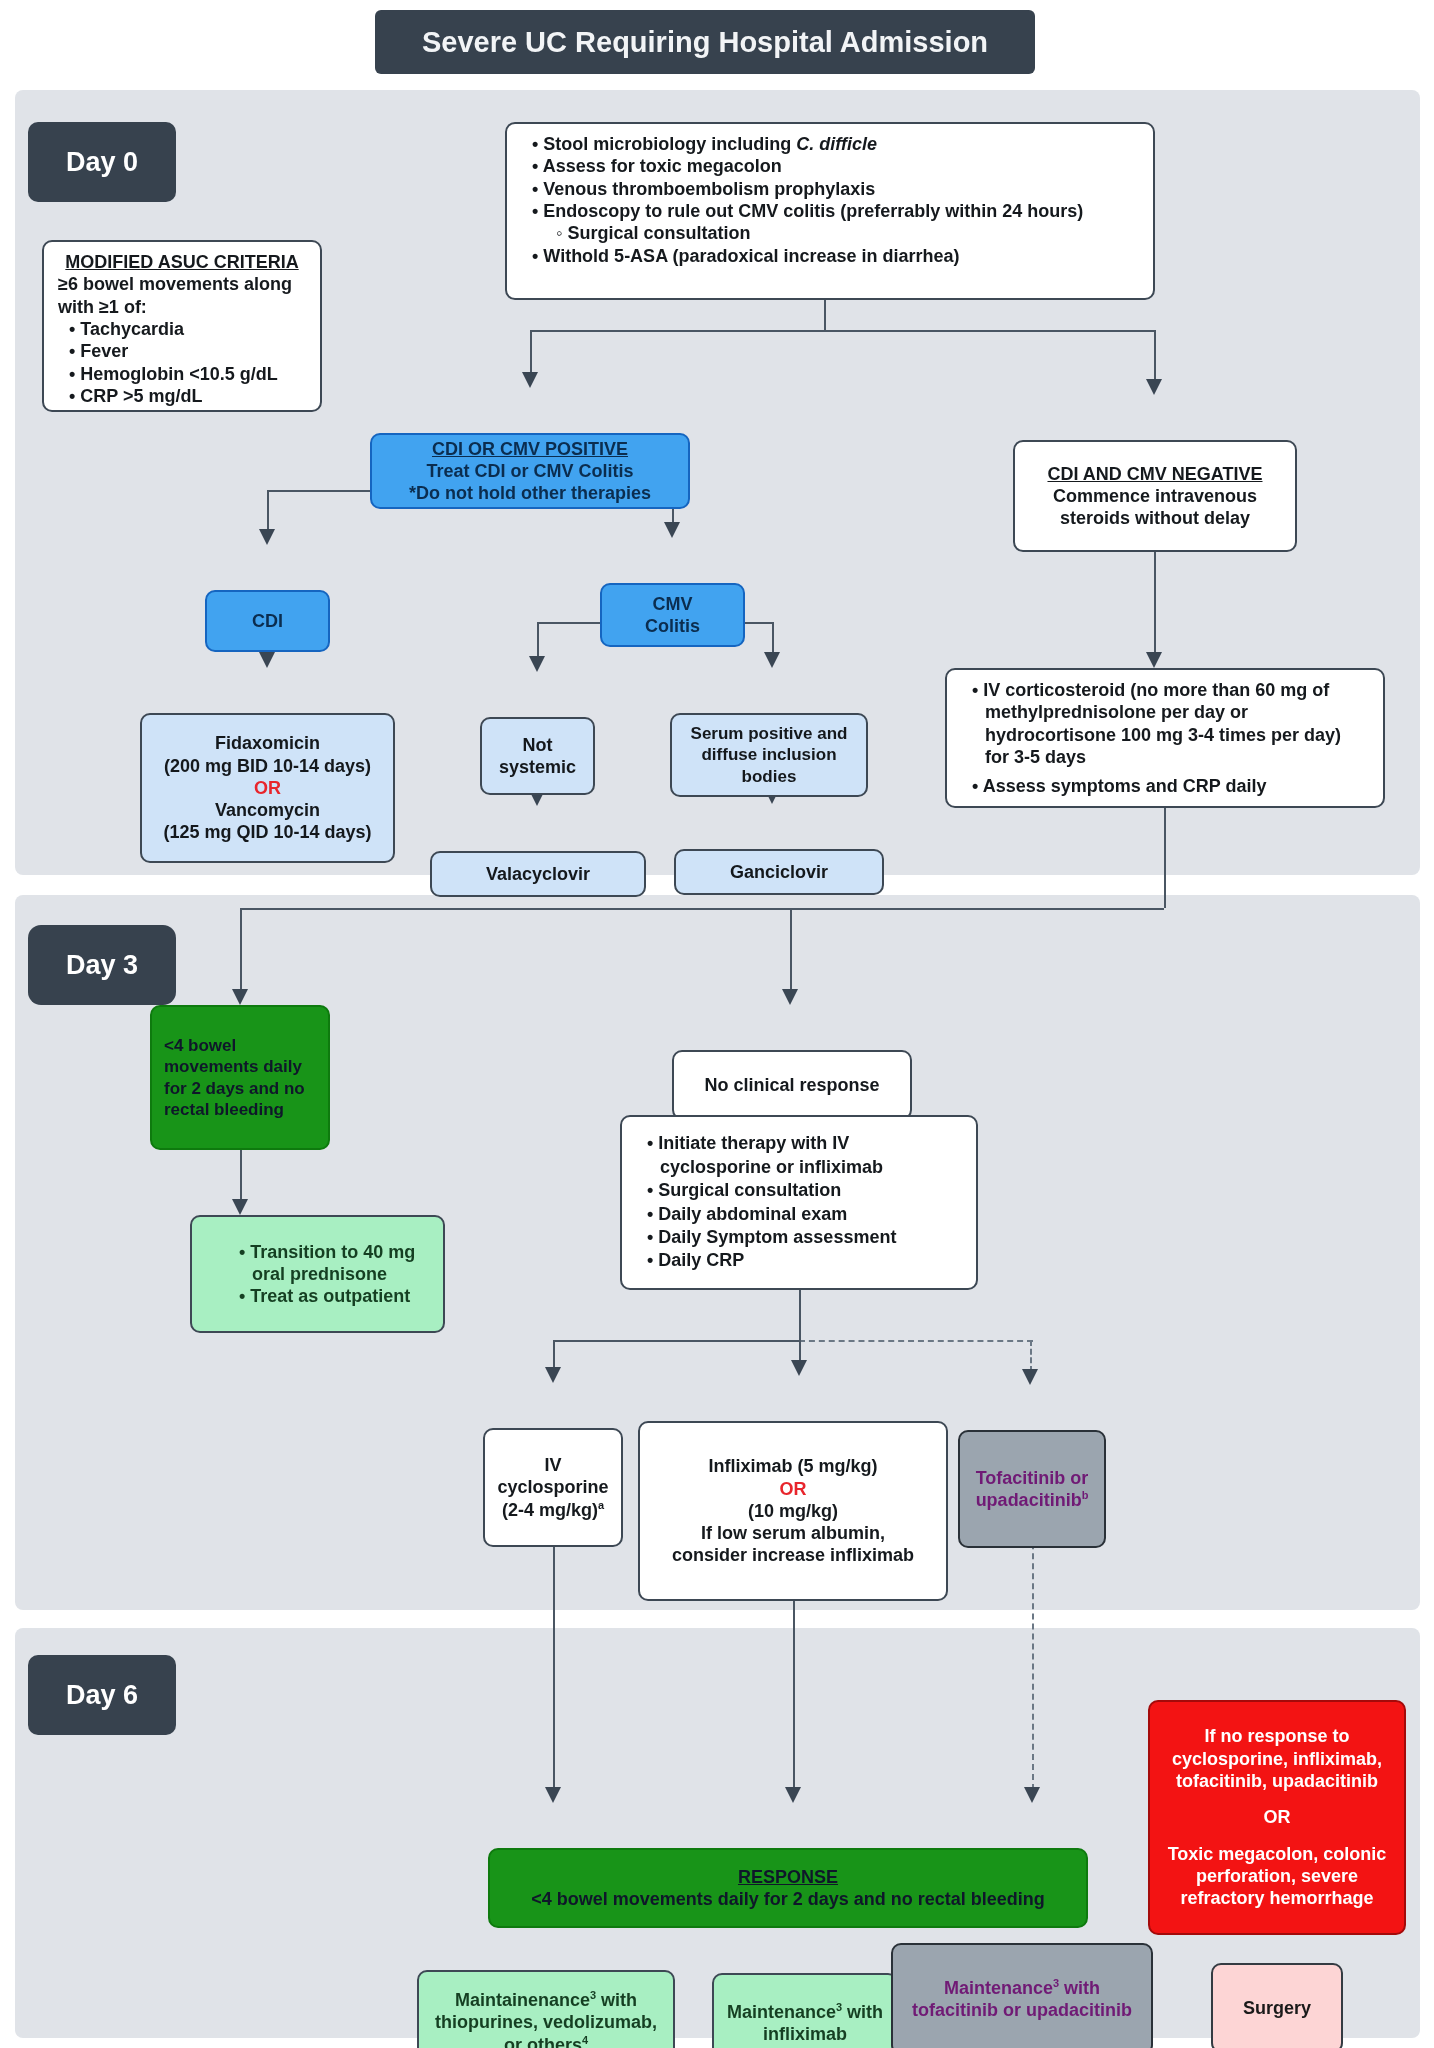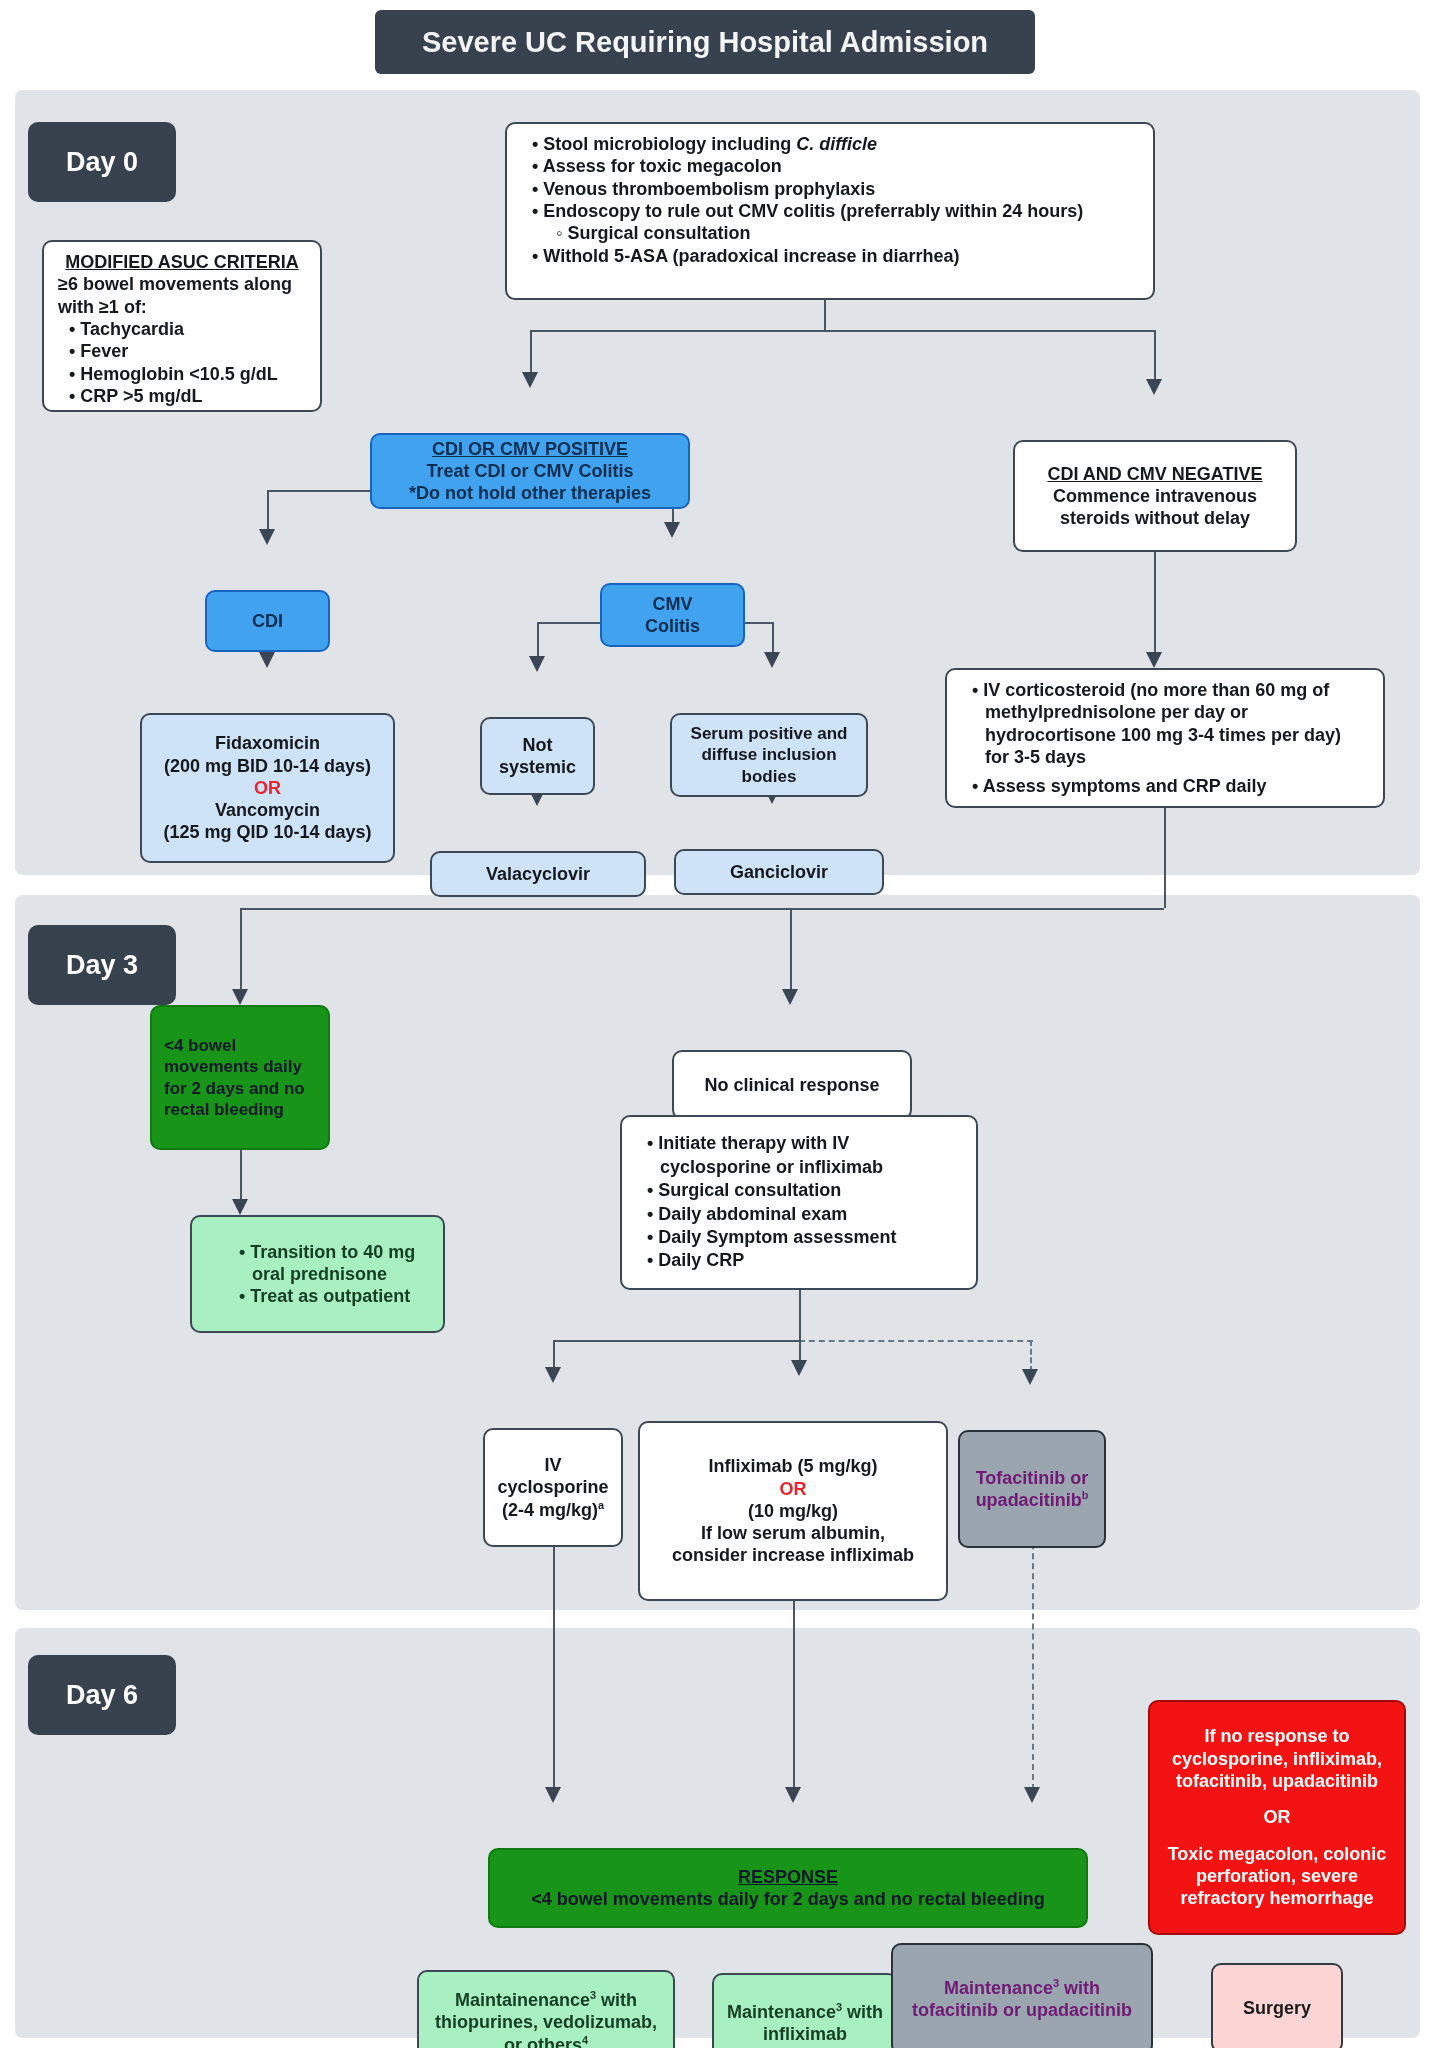--- a/index.html
+++ b/index.html
@@ -46,21 +46,21 @@
   <div class="panel" style="top:895px;height:715px;"></div>
   <div class="panel" style="top:1628px;height:410px;"></div>
 
   <div class="titlebar" style="left:375px;top:10px;width:660px;height:64px;">
     <span>Severe UC Requiring Hospital Admission</span>
   </div>
 
   <div class="daylabel" style="left:28px;top:122px;width:148px;height:80px;">
     <span>Day 0</span>
   </div>
-  <div class="daylabel" style="left:28px;top:925px;width:148px;height:80px;">
+  <div class="daylabel" style="left:28px;top:925px;width:148px;height:80px;border-radius:13px;">
     <span>Day 3</span>
   </div>
   <div class="daylabel" style="left:28px;top:1655px;width:148px;height:80px;">
     <span>Day 6</span>
   </div>
 
   <div class="vline" style="left:824px;top:300px;height:30px;"></div>
   <div class="hline" style="left:530px;top:330px;width:625px;"></div>
   <div class="vline" style="left:530px;top:330px;height:42px;"></div>
   <div class="arr" style="left:522px;top:372px;"></div>

